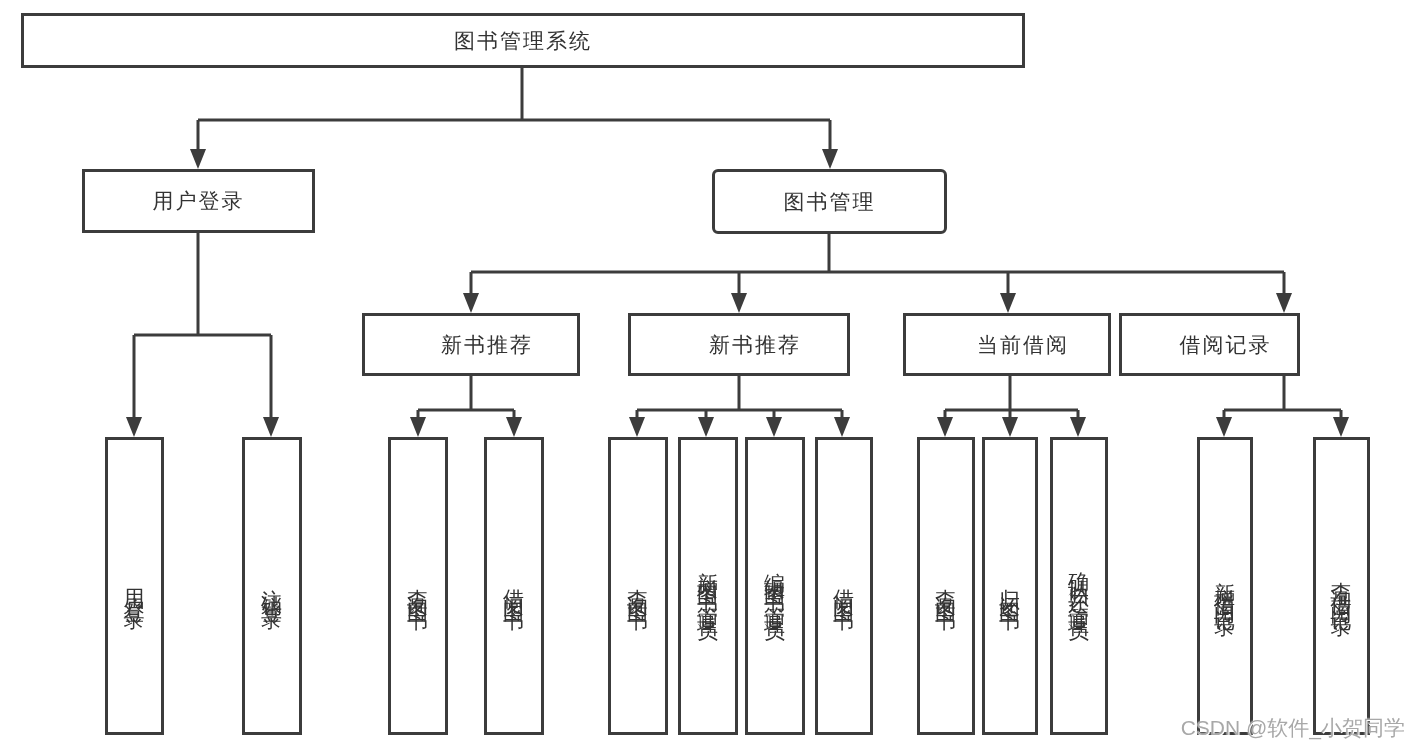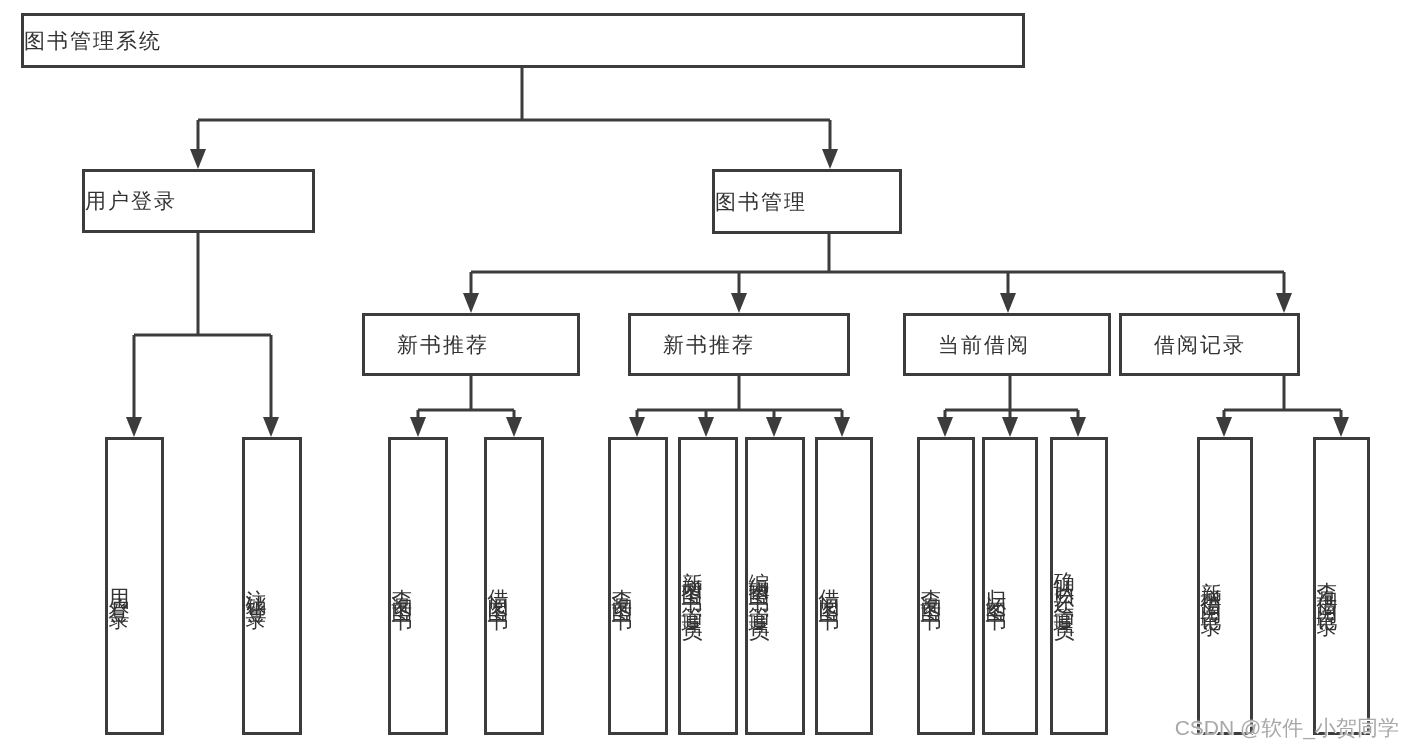--- a/index.html
+++ b/index.html
@@ -16,39 +16,39 @@
     left: 0; top: 0;
     width: 1405px; height: 747px;
   }
   .box {
     position: absolute;
     box-sizing: border-box;
     background: #ffffff;
     border: 3px solid #3c3c3c;
     display: flex;
     align-items: center;
-    justify-content: flex-start;
+    justify-content: center;
     color: #333333;
   }
   .h-box span {
     font-size: 21px;
     letter-spacing: 2px;
     white-space: nowrap;
   }
   .v-box span {
     writing-mode: vertical-rl;
     text-orientation: mixed;
     font-size: 21px;
     line-height: 1.1;
     letter-spacing: 7px;
   }
   
   .lvl1 { left: 21px;  top: 13px;  width: 1004px; height: 55px; }
   .n-login { left: 82px;  top: 169px; width: 233px; height: 64px; }
-  .n-mgmt  { left: 712px; top: 169px; width: 190px; height: 65px; }
+  .n-mgmt  { left: 712px; top: 169px; width: 235px; height: 65px; border-radius: 6px; }
   .lvl3 { top: 313px; height: 63px; padding-left: 32px; }
   .n-newbook { left: 362px;  width: 218px; }
   .n-borrow  { left: 628px;  width: 222px; }
   .n-current { left: 903px;  width: 208px; }
   .n-records { left: 1119px; width: 181px; }
   .lvl4 { top: 437px; height: 298px; }
   .n-a { left: 105px;  width: 59px; }
   .n-b { left: 242px;  width: 60px; }
   .n-c { left: 388px;  width: 60px; }
   .n-d { left: 484px;  width: 60px; }
@@ -56,21 +56,21 @@
   .n-f { left: 678px;  width: 60px; }
   .n-g { left: 745px;  width: 60px; }
   .n-h { left: 815px;  width: 58px; }
   .n-i { left: 917px;  width: 58px; }
   .n-j { left: 982px;  width: 56px; }
   .n-k { left: 1050px; width: 58px; }
   .n-l { left: 1197px; width: 56px; }
   .n-m { left: 1313px; width: 57px; }
   #watermark {
     position: absolute;
-    right: 6px;
+    right: 0;
     bottom: 5px;
     font-size: 21px;
     color: #a8a8a8;
     text-shadow: 0 0 2px #ffffff, 1px 1px 0 #ffffff;
     white-space: nowrap;
   }
 </style>
 </head>
 <body>
 

